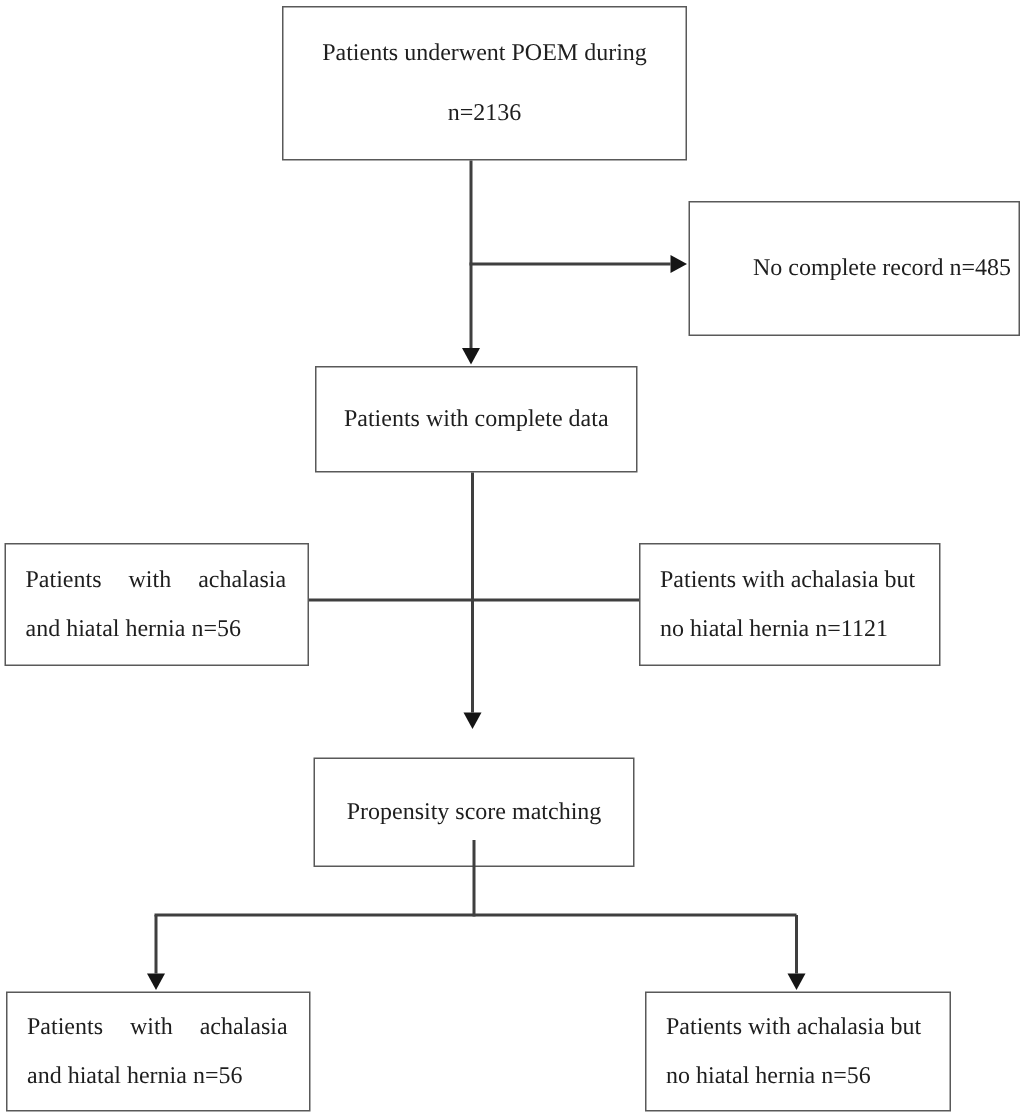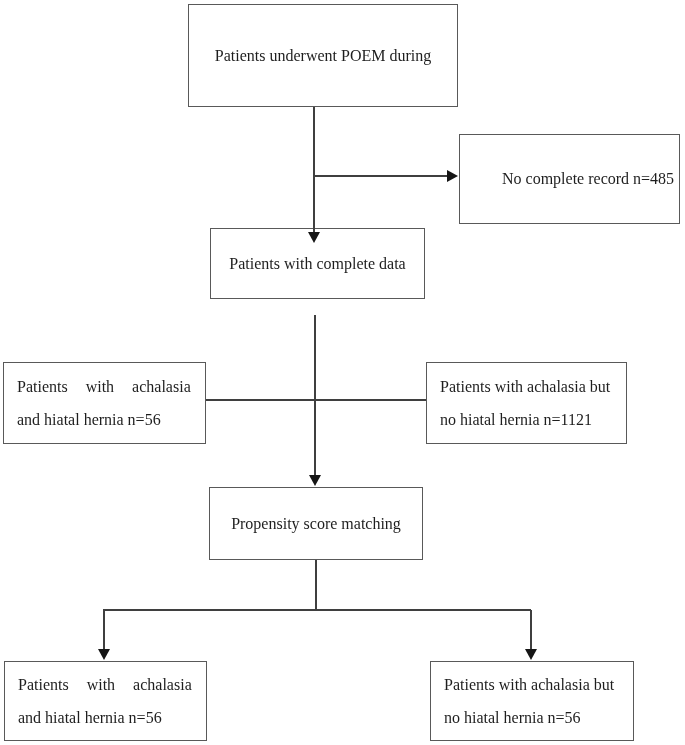--- a/index.html
+++ b/index.html
@@ -31,24 +31,24 @@
     white-space: nowrap;
   }
   .center .bline { text-align: center; }
   .leftpad { padding: 0 13px; }
   .leftpad .bline { text-align: left; }
   .justify-line { word-spacing: 14px; }
 
   
   #box-top              { left: 188px; top: 4px;   width: 270px; height: 103px; }
   #box-exclusion        { left: 459px; top: 134px; width: 221px; height: 90px; padding-left: 42px;  }
-  #box-complete         { left: 210px; top: 228px; width: 215px; height: 71px;  }
+  #box-complete         { left: 210px; top: 244px; width: 215px; height: 71px;  }
   #box-hernia           { left: 3px;   top: 362px; width: 203px; height: 82px;  }
   #box-no-hernia        { left: 426px; top: 362px; width: 201px; height: 82px;  }
-  #box-psm              { left: 209px; top: 487px; width: 214px; height: 73px;  }
+  #box-psm              { left: 209px; top: 505px; width: 214px; height: 73px;  }
   #box-matched-hernia   { left: 4px;   top: 661px; width: 203px; height: 80px;  }
   #box-matched-no-hernia{ left: 430px; top: 661px; width: 204px; height: 80px;  }
 
   
   .hline, .vline {
     position: absolute;
     background: #3f3f3f;
   }
   .vline { width: 1.5px; }
   .hline { height: 1.5px; }
@@ -82,20 +82,21 @@
   #a-matched-hernia    { left: 98px;  top: 649px; }
   #a-matched-no-hernia { left: 525px; top: 649px; }
 </style>
 </head>
 <body>
 
 <div id="figure">
 
   <div class="box center" id="box-top">
     <div class="bline">Patients underwent POEM during</div>
+    <div class="bline">n=2136</div>
   </div>
 
   <div class="box leftpad" id="box-exclusion">
     <div class="bline">No complete record n=485</div>
   </div>
 
   <div class="box center" id="box-complete">
     <div class="bline">Patients with complete data</div>
   </div>
 

